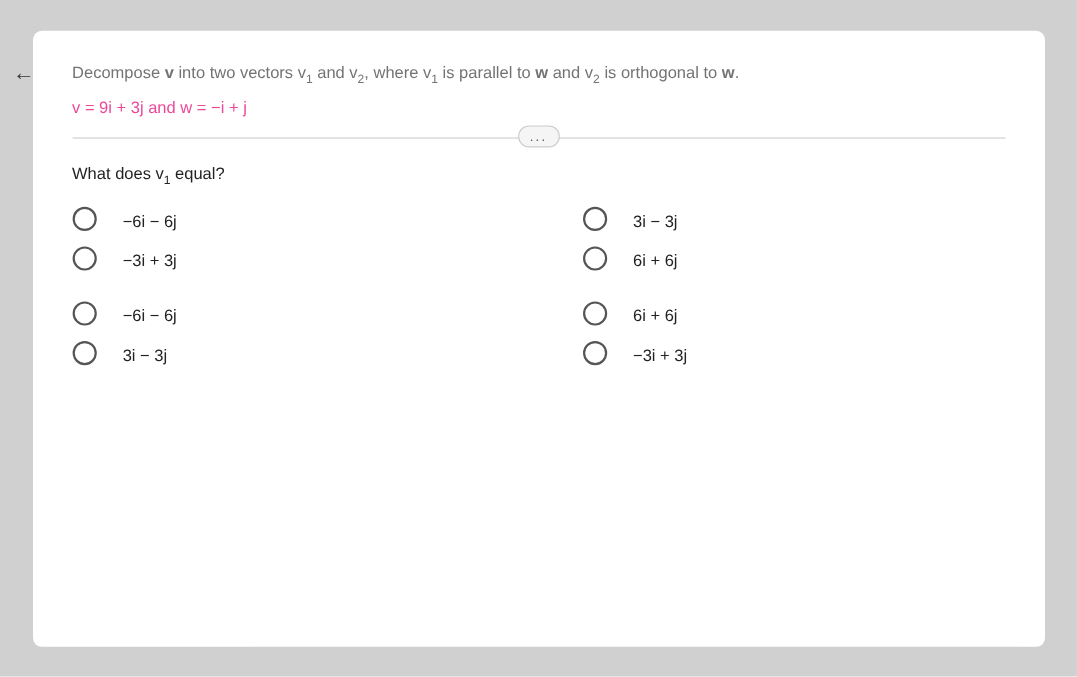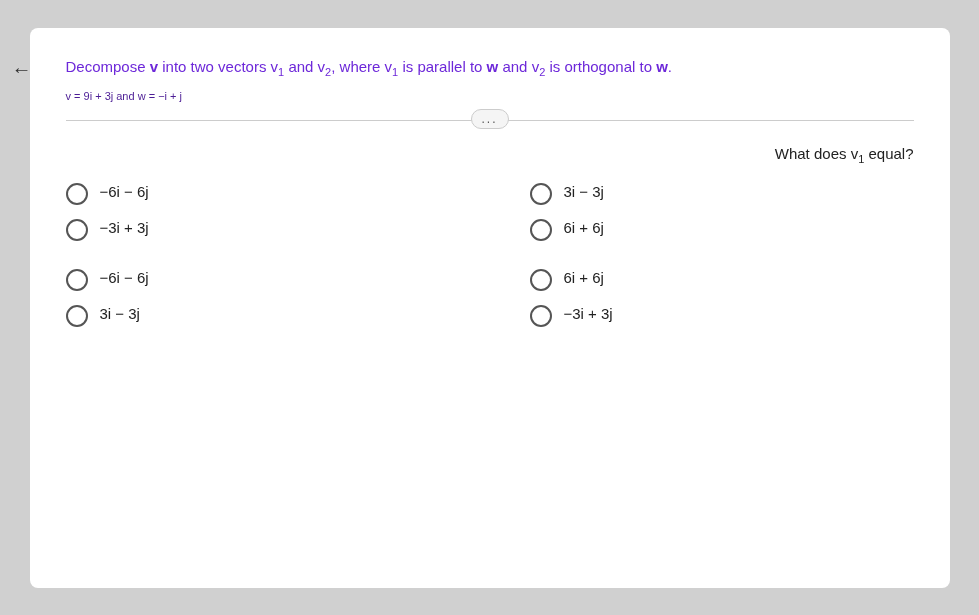--- a/index.html
+++ b/index.html
@@ -28,30 +28,30 @@
       top: 28px;
       left: -18px;
       font-size: 20px;
       color: #333;
       cursor: pointer;
       font-weight: bold;
     }
 
     .problem-text {
       font-size: 15px;
-      color: #6d28d9;
+      color: #737373;
       line-height: 1.5;
       margin-bottom: 10px;
     }
 
     .problem-text .bold { font-weight: bold; }
 
     .given {
-      font-size: 11px;
-      color: #4c1d95;
+      font-size: 15px;
+      color: #ec4899;
       margin-bottom: 18px;
     }
 
     .divider {
       border: none;
       border-top: 1px solid #ccc;
       margin: 16px 0 24px 0;
       position: relative;
     }
 
@@ -67,34 +67,33 @@
       font-size: 12px;
       color: #555;
       cursor: pointer;
       letter-spacing: 2px;
     }
 
     .question-label {
       font-size: 15px;
       color: #222;
       margin-bottom: 18px;
-      text-align: right;
     }
 
     .options-grid {
       display: grid;
       grid-template-columns: 1fr 1fr;
       gap: 14px 80px;
       margin-bottom: 28px;
     }
 
     .option {
       display: flex;
-      align-items: flex-start;
-      gap: 12px;
+      align-items: flex-end;
+      gap: 24px;
       font-size: 15px;
       color: #222;
       cursor: pointer;
     }
 
     .radio-circle {
       width: 22px;
       height: 22px;
       border-radius: 50%;
       border: 2px solid #555;

